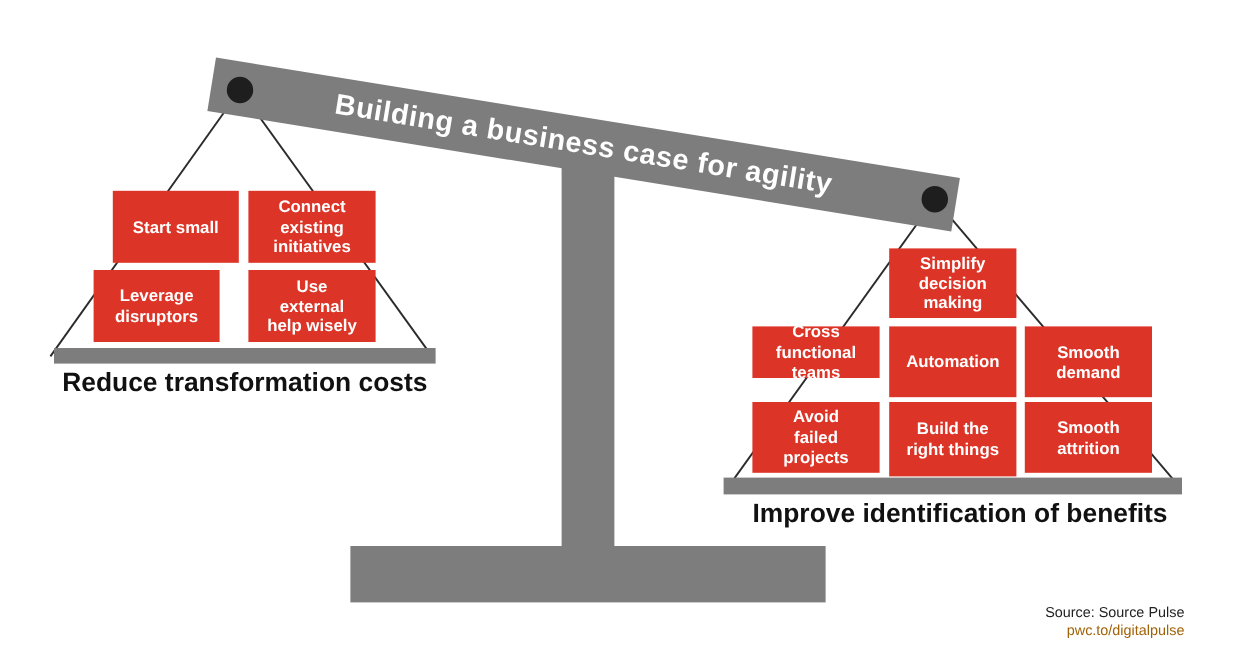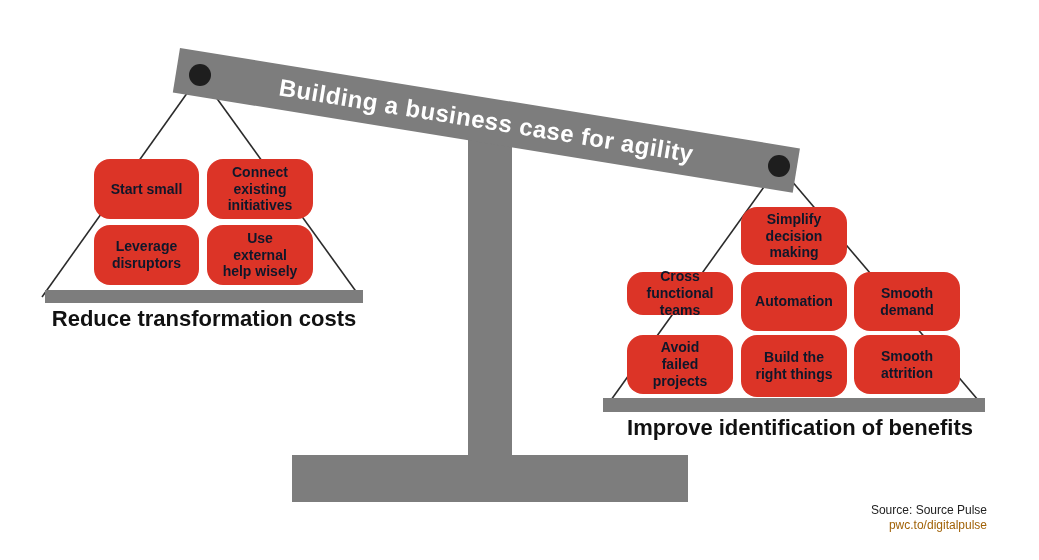--- a/index.html
+++ b/index.html
@@ -33,39 +33,39 @@
     white-space: nowrap;
   }
   .pivot {
     position: absolute; width: 22px; height: 22px;
     border-radius: 50%; background: #1e1e1e; z-index: 3;
   }
   .pivot.left  { left: 189px; top: 64px; }
   .pivot.right { left: 768px; top: 155px; }
   .box {
     position: absolute; z-index: 2;
-    background: #dc3427; color: #0f172a;
+    background: #dc3427; color: #ffffff;
     font-size: 14px; font-weight: bold; line-height: 1.2;
     display: flex; align-items: center; justify-content: center;
-    text-align: center; white-space: pre-line; border-radius: 16px;
+    text-align: center; white-space: pre-line;
   }
   .panbar { position: absolute; background: #7d7d7d; z-index: 2; }
   .panbar.left  { left: 45px;  top: 290px; width: 318px; height: 13px; }
   .panbar.right { left: 603px; top: 398px; width: 382px; height: 14px; }
   .pan-label {
     position: absolute; z-index: 2; color: #111111;
     font-size: 22px; font-weight: bold; text-align: center;
     white-space: nowrap;
   }
   .pan-label.left  { left: 18px;  top: 306px; width: 372px; }
   .pan-label.right { left: 608px; top: 415px; width: 384px; }
   
   .b-start    { left: 94px;  top: 159px; width: 105px; height: 60px; }
   .b-connect  { left: 207px; top: 159px; width: 106px; height: 60px; }
-  .b-leverage { left: 94px;  top: 225px; width: 105px; height: 60px; }
+  .b-leverage { left: 78px;  top: 225px; width: 105px; height: 60px; }
   .b-external { left: 207px; top: 225px; width: 106px; height: 60px; }
   
   .b-simplify { left: 741px; top: 207px; width: 106px; height: 58px; }
   .b-cross    { left: 627px; top: 272px; width: 106px; height: 43px; }
   .b-auto     { left: 741px; top: 272px; width: 106px; height: 59px; }
   .b-smooth   { left: 854px; top: 272px; width: 106px; height: 59px; }
   .b-avoid    { left: 627px; top: 335px; width: 106px; height: 59px; }
   .b-build    { left: 741px; top: 335px; width: 106px; height: 62px; }
   .b-reduce   { left: 854px; top: 335px; width: 106px; height: 59px; }
   .source {

